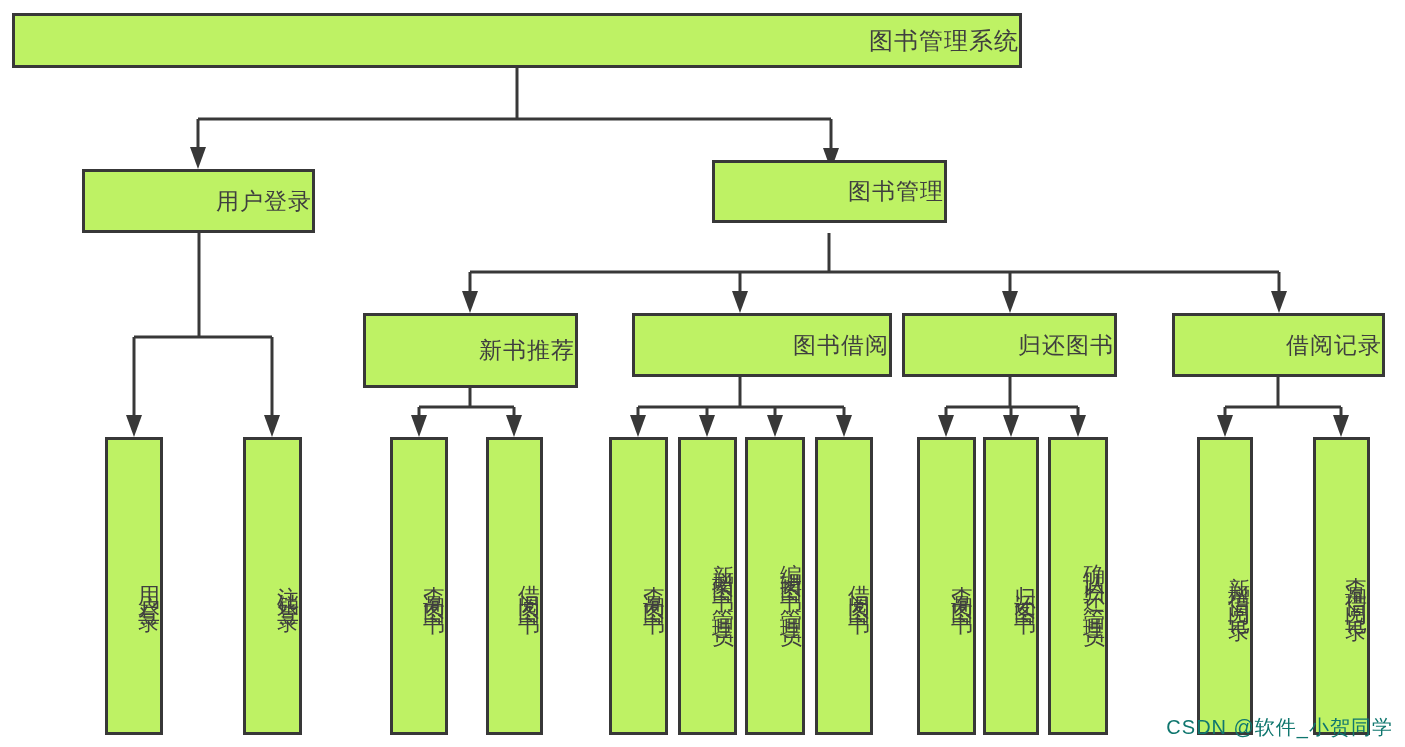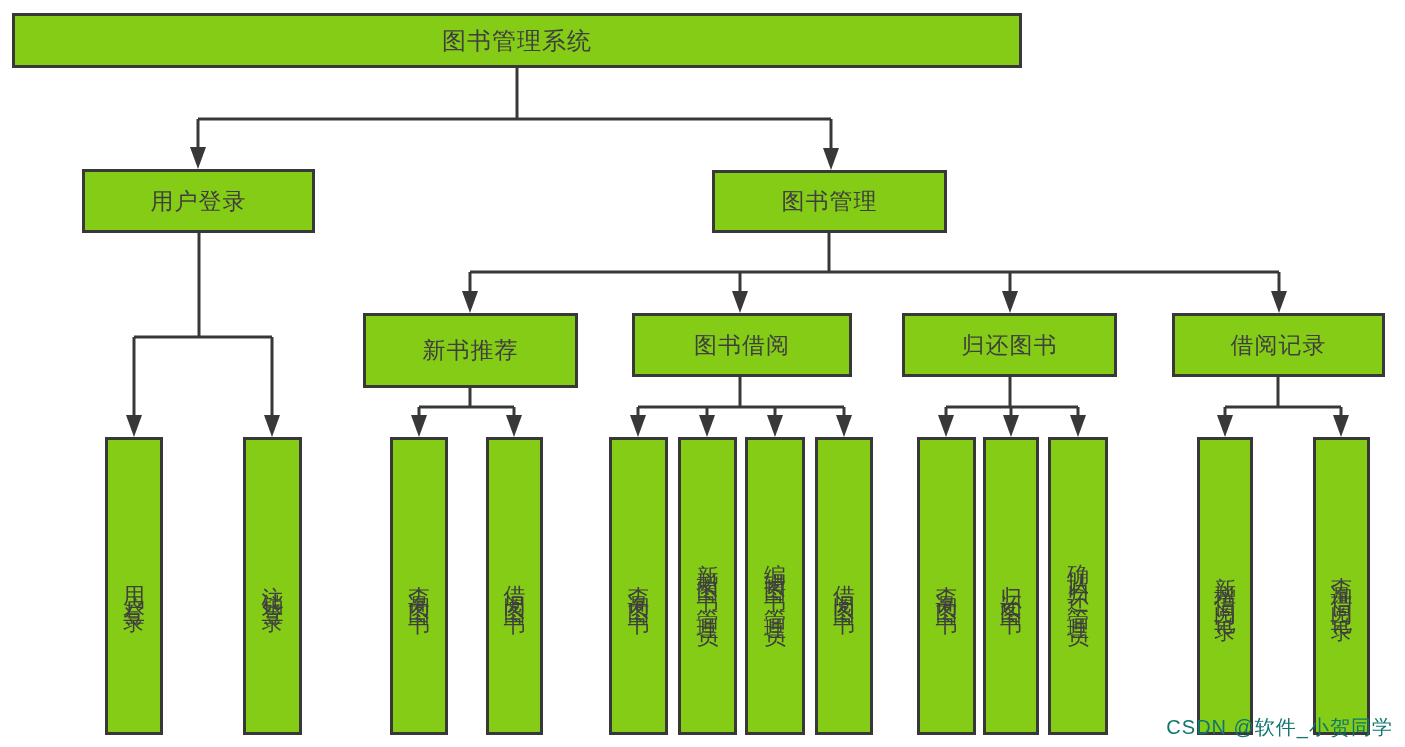--- a/index.html
+++ b/index.html
@@ -8,24 +8,24 @@
     width: 1405px;
     height: 747px;
     background: #ffffff;
     font-family: "Liberation Sans", "DejaVu Sans", sans-serif;
     overflow: hidden;
   }
   .node {
     position: absolute;
     box-sizing: border-box;
     border: 3px solid #383838;
-    background: #84cc16;
+    background: #bef264;
     display: flex;
     align-items: center;
-    justify-content: center;
+    justify-content: flex-end;
     color: #3f3f3f;
   }
   .node .hlabel {
     font-size: 23px;
     letter-spacing: 1px;
     white-space: nowrap;
   }
   .node.root .hlabel { font-size: 24px; }
   .node.leaf { top: 437px; height: 298px; }
   .node .vlabel {
@@ -125,28 +125,28 @@
     <polygon points="1333,415 1349,415 1341,437"></polygon>
   </svg>
 
   <div class="node root" style="left:12px; top:13px; width:1010px; height:55px;">
     <span class="hlabel">图书管理系统</span>
   </div>
 
   <div class="node" style="left:82px; top:169px; width:233px; height:64px;">
     <span class="hlabel">用户登录</span>
   </div>
-  <div class="node" style="left:712px; top:170px; width:235px; height:63px;">
+  <div class="node" style="left:712px; top:160px; width:235px; height:63px;">
     <span class="hlabel">图书管理</span>
   </div>
 
   <div class="node" style="left:363px; top:313px; width:215px; height:75px;font-family:Liberation Serif, serif;">
     <span class="hlabel">新书推荐</span>
   </div>
-  <div class="node" style="left:632px; top:313px; width:220px; height:64px;">
+  <div class="node" style="left:632px; top:313px; width:260px; height:64px;">
     <span class="hlabel">图书借阅</span>
   </div>
   <div class="node" style="left:902px; top:313px; width:215px; height:64px;">
     <span class="hlabel">归还图书</span>
   </div>
   <div class="node" style="left:1172px; top:313px; width:213px; height:64px;">
     <span class="hlabel">借阅记录</span>
   </div>
 
   <div class="node leaf" style="left:105px; width:58px;">

